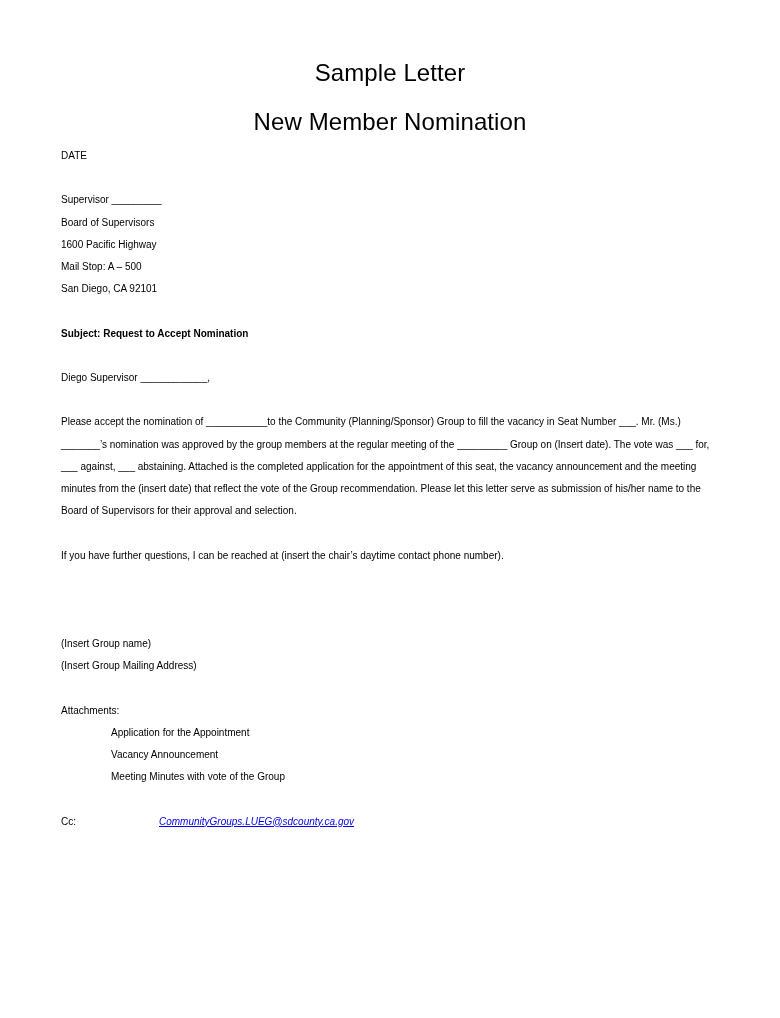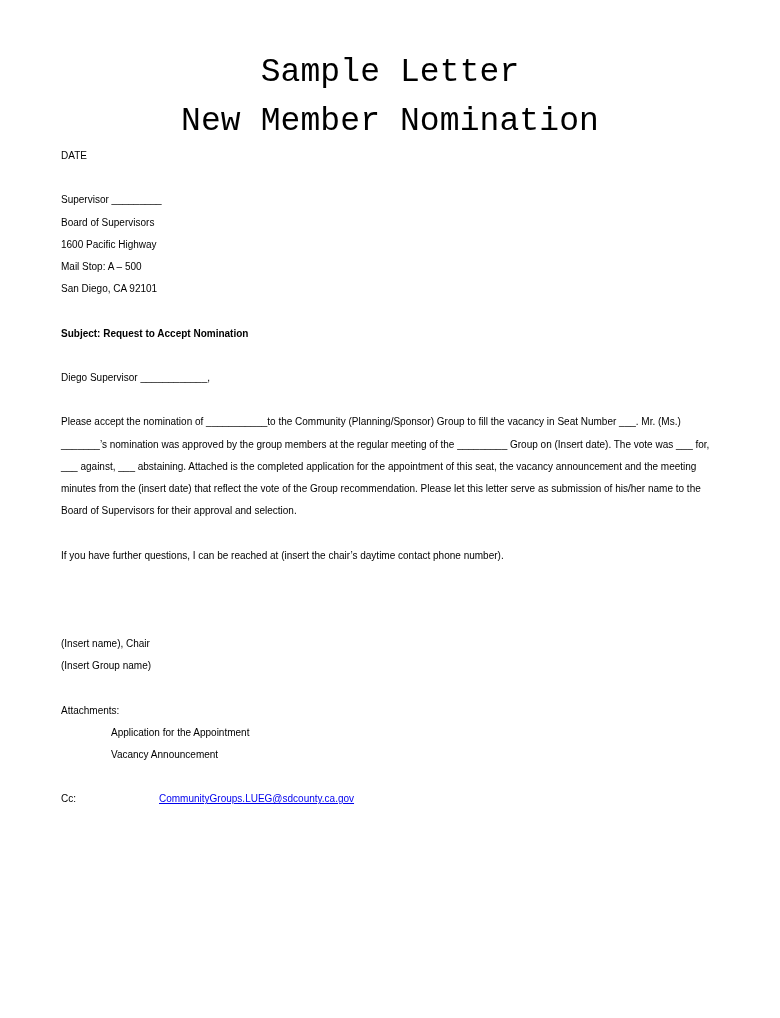--- a/index.html
+++ b/index.html
@@ -25,22 +25,22 @@
   
   .title-block {
     position: absolute;
     left: 0;
     top: 48px;
     width: 780px;
     text-align: center;
   }
 
   .title-line {
-    font-family: Liberation Mono, monospace;
-    font-size: 33px;
+    font-family: Liberation Sans, sans-serif;
+    font-size: 24px;
     font-weight: 400;
     line-height: 49px;
     letter-spacing: 0.1px;
     color: #000000;
     white-space: nowrap;
   }
 
   
   .body-block {
     position: absolute;
@@ -82,20 +82,21 @@
 
   .cc-label {
     width: 50px;
     flex: 0 0 50px;
   }
 
   .maillink {
     color: #0000ee;
     text-decoration: underline;
     cursor: pointer;
+    font-style: italic;
   }
 
   .sig-gap {
     height: 44px;
   }
 </style>
 </head>
 <body>
 
 <div class="page">
@@ -131,28 +132,29 @@
 
     <div class="spacer"></div>
 
     <p class="para">If you have further questions, I can be reached at (insert the chair’s daytime contact phone number).</p>
 
     <div class="spacer"></div>
 
 
     <div class="sig-gap"></div>
 
-    <div class="line">(Insert name), Chair</div>
     <div class="line">(Insert Group name)</div>
+    <div class="line">(Insert Group Mailing Address)</div>
 
     <div class="spacer"></div>
 
     <div class="line">Attachments:</div>
     <div class="line indent">Application for the Appointment</div>
     <div class="line indent">Vacancy Announcement</div>
+    <div class="line indent">Meeting Minutes with vote of the Group</div>
 
     <div class="spacer"></div>
 
     <div class="cc-row">
       <span class="cc-label">Cc:</span>
       <span class="maillink">CommunityGroups.LUEG@sdcounty.ca.gov</span>
     </div>
 
   </div>
 </div>

